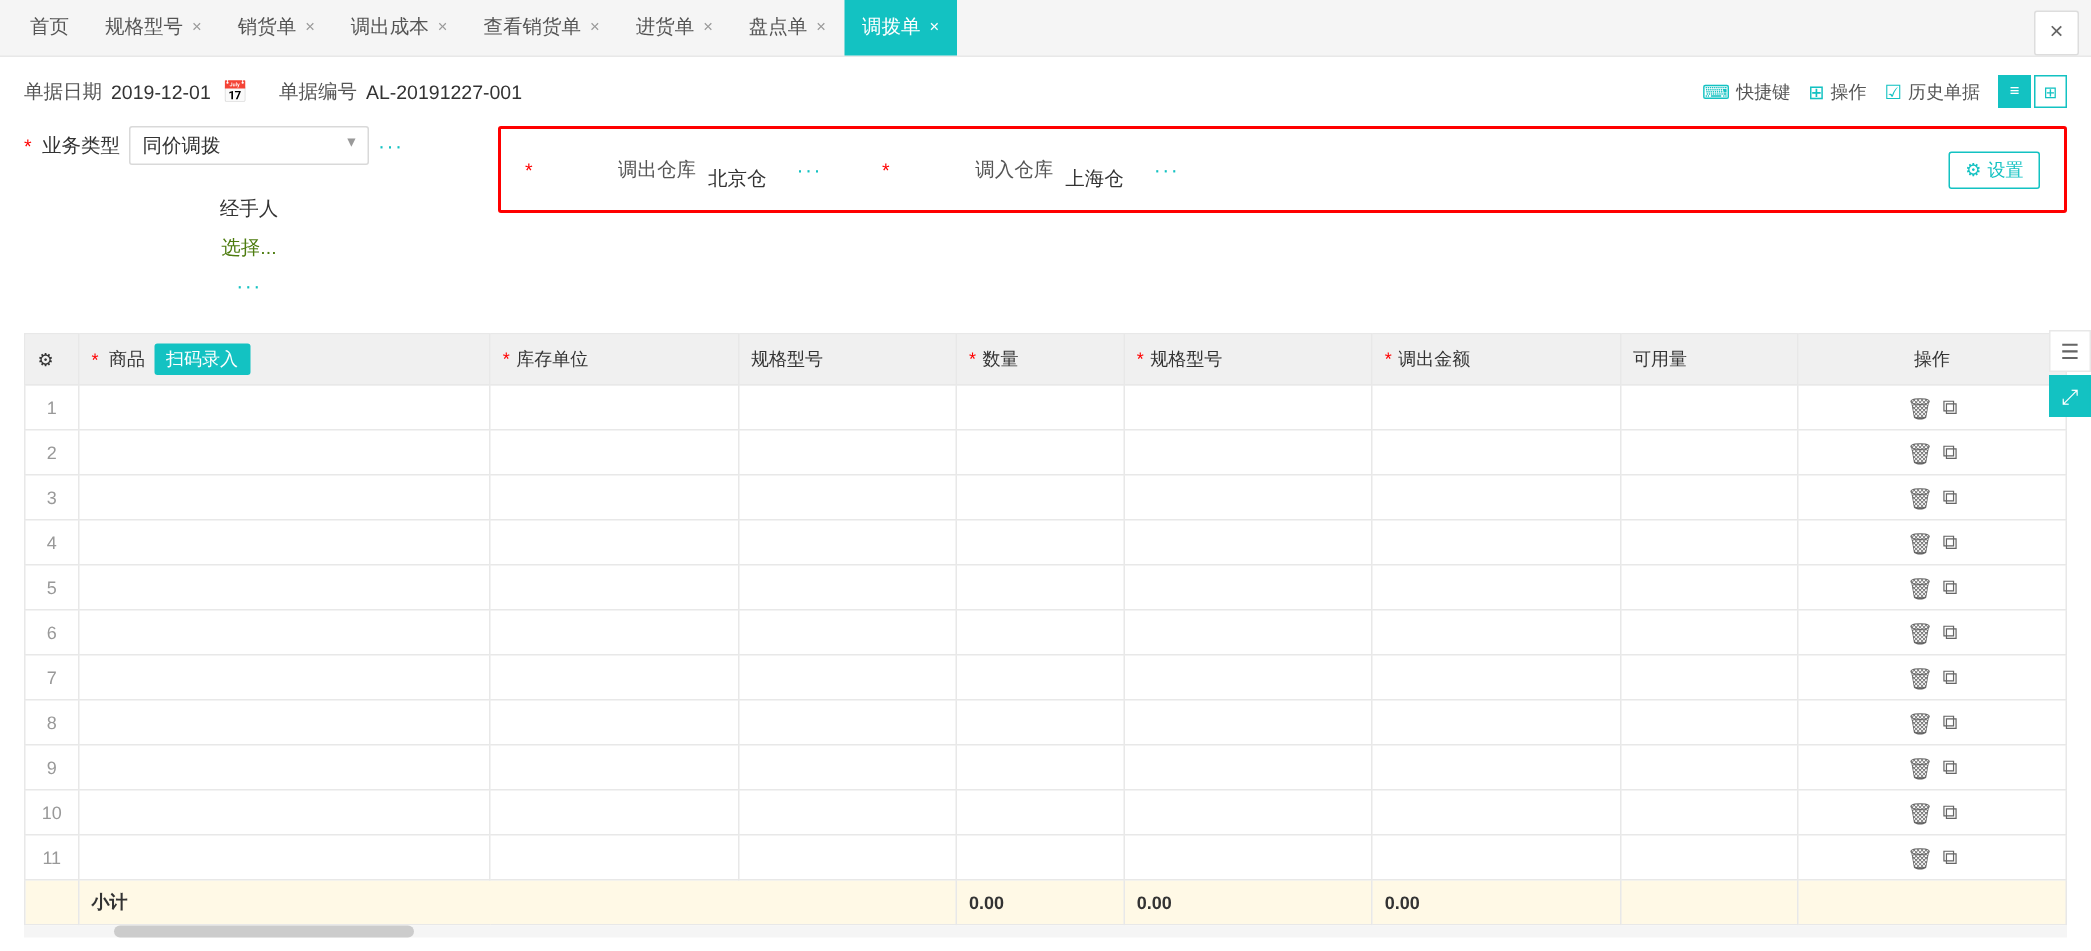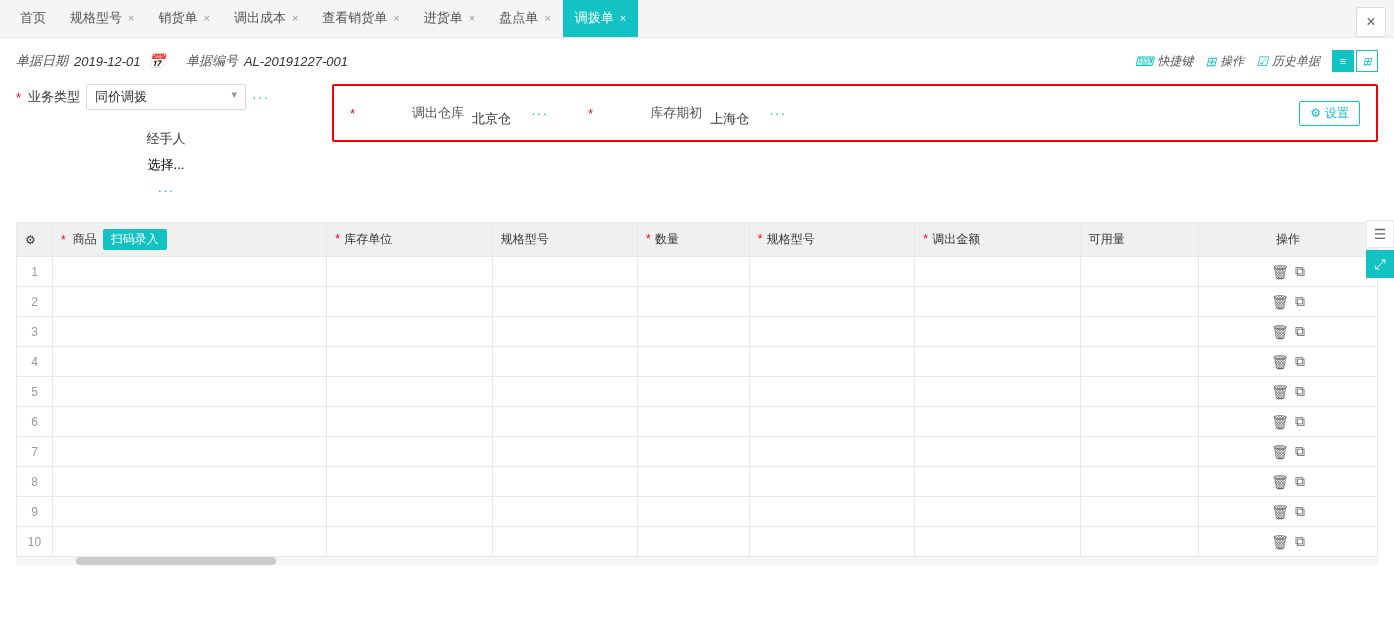--- a/index.html
+++ b/index.html
@@ -60,21 +60,20 @@
       padding: 12px 16px;
       background: #fff;
     }
 
     
     .form-header {
       display: flex;
       align-items: center;
       margin-bottom: 12px;
       gap: 20px;
-      font-style: italic;
     }
     .form-field {
       display: flex;
       align-items: center;
       gap: 6px;
     }
     .form-field label {
       color: #555;
       white-space: nowrap;
     }
@@ -206,21 +205,21 @@
 
     
     .handler-row {
       display: flex;
       align-items: center;
       gap: 8px;
       margin-bottom: 14px;
       flex-direction: column;
     }
     .handler-placeholder {
-      color: #000000;
+      color: #4d7c0f;
     }
 
     
     .data-table {
       width: 100%;
       border-collapse: collapse;
       font-size: 12px;
     }
     .data-table thead tr {
       background: #f0f0f0;
@@ -416,21 +415,21 @@
 
     <div class="warehouse-section" style="flex:1;">
       <div class="warehouse-field">
         <span class="required-star">*</span>
         <span class="wh-label">调出仓库</span>
         <span class="wh-value">北京仓</span>
         <span class="more-dots" style="margin-left:12px;">···</span>
       </div>
       <div class="warehouse-field">
         <span class="required-star">*</span>
-        <span class="wh-label">库存期初</span>
+        <span class="wh-label">调入仓库</span>
         <span class="wh-value">上海仓</span>
         <span class="more-dots" style="margin-left:12px;">···</span>
       </div>
       <div class="settings-btn">
         <span>⚙</span>
         <span>设置</span>
       </div>
     </div>
   </div>
 
@@ -629,20 +628,45 @@
             <td></td>
             <td></td>
             <td></td>
             <td>
               <div class="col-actions">
                 <span class="action-icon">🗑</span>
                 <span class="action-icon">⧉</span>
               </div>
             </td>
           </tr>
+        <tr>
+            <td class="row-num">11</td>
+            <td></td>
+            <td></td>
+            <td></td>
+            <td></td>
+            <td></td>
+            <td></td>
+            <td></td>
+            <td>
+              <div class="col-actions">
+                <span class="action-icon">🗑</span>
+                <span class="action-icon">⧉</span>
+              </div>
+            </td>
+          </tr>
+        <tr class="subtotal-row">
+          <td></td>
+          <td colspan="3">小计</td>
+          <td>0.00</td>
+          <td>0.00</td>
+          <td>0.00</td>
+          <td></td>
+          <td></td>
+        </tr>
       </tbody>
     </table>
   </div>
   <div class="scrollbar-row">
     <div class="scrollbar-thumb"></div>
   </div>
 </div>
 
 <div class="side-buttons">
   <div class="side-btn">☰</div>

